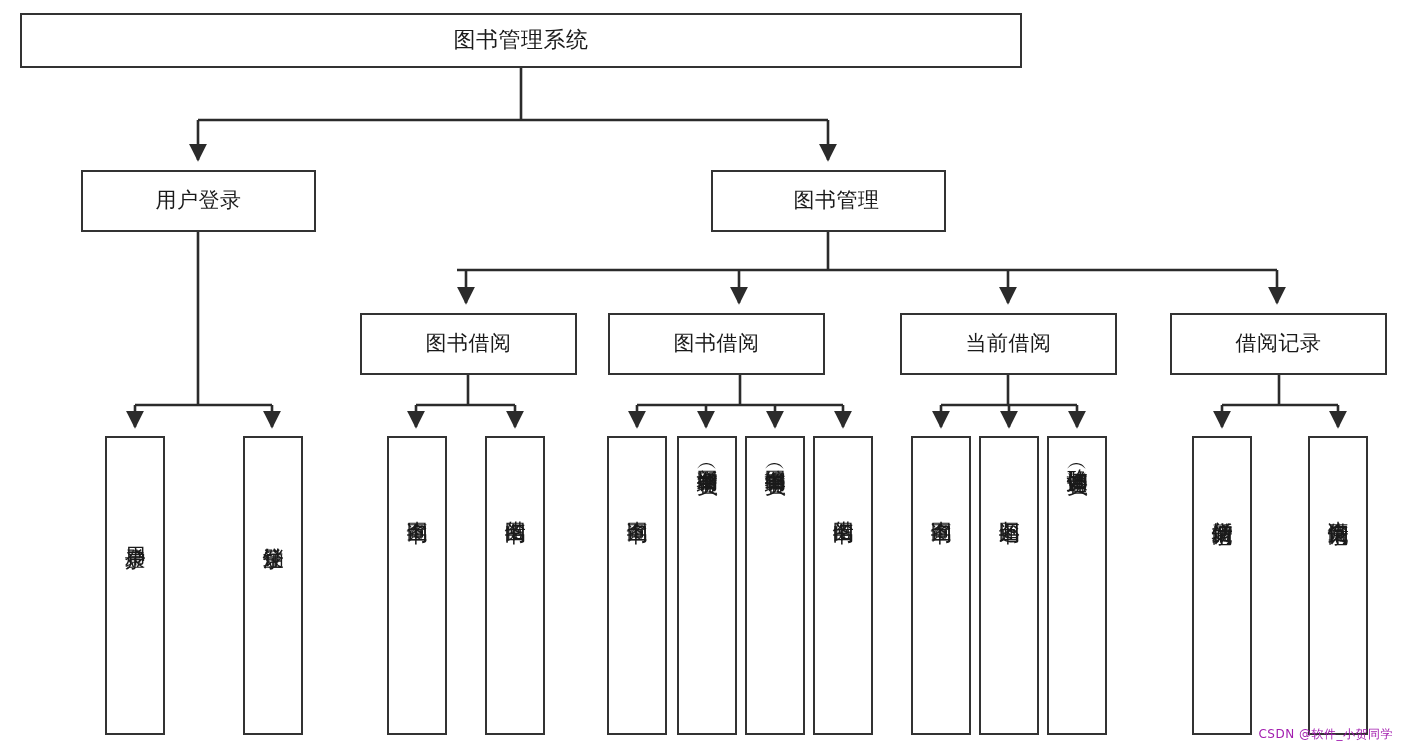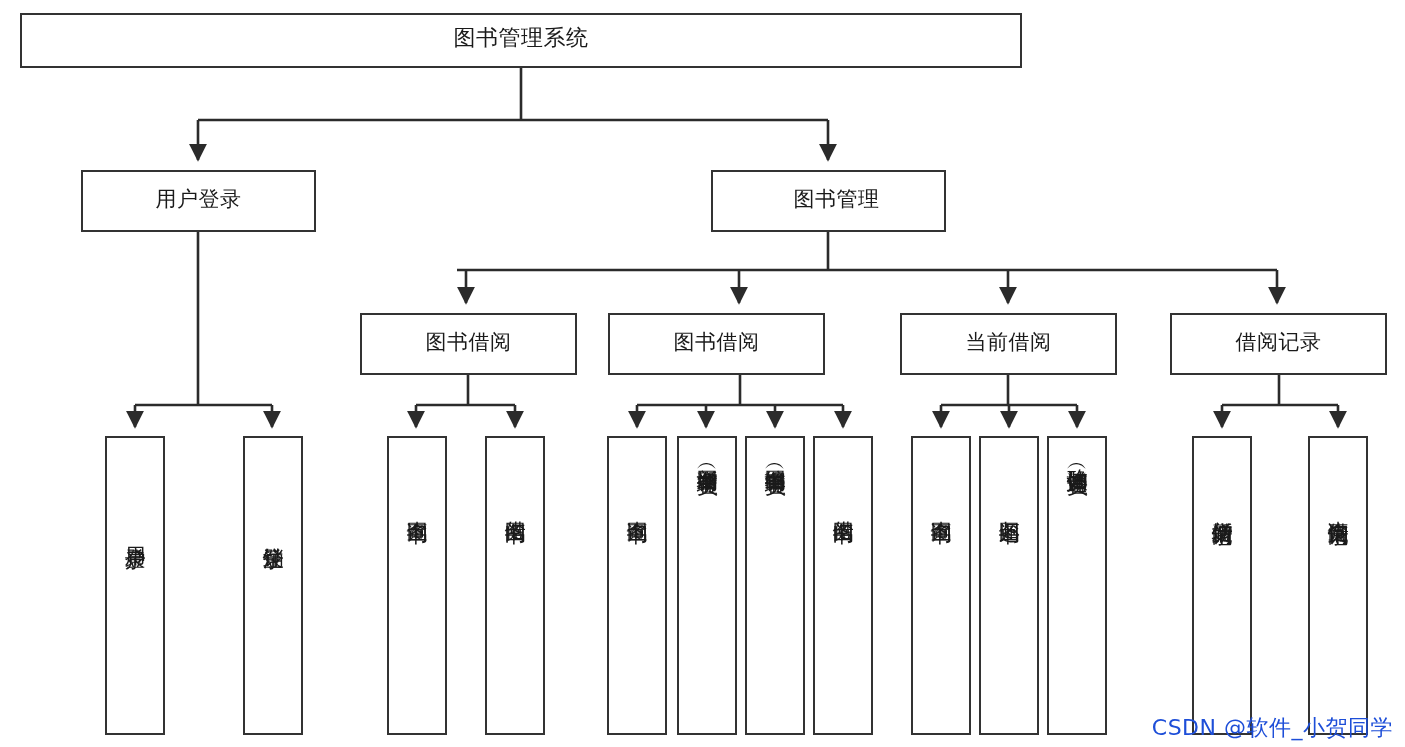--- a/index.html
+++ b/index.html
@@ -39,21 +39,20 @@
   .node-label {
     display: block;
     text-align: center;
     line-height: 1.22;
     letter-spacing: 0.5px;
     white-space: nowrap;
   }
   
   .node.horizontal .node-label {
     font-size: 21px;
-    font-family: Liberation Mono, monospace;
   }
   .node.root .node-label {
     font-size: 22px;
   }
   
   .node.vertical {
     align-items: flex-start;
     padding-top: 14px;
   }
   .node.vertical .node-label {
@@ -66,22 +65,22 @@
   .node.vertical.mid .node-label {
     margin-top: 52px;
   }
   .node.vertical.low .node-label {
     margin-top: 78px;
   }
   #watermark {
     position: absolute;
     right: 12px;
     bottom: 4px;
-    font-size: 22px;
-    color: #1d4ed8;
+    font-size: 12px;
+    color: #a21caf;
     letter-spacing: 0.5px;
     white-space: nowrap;
   }
 </style>
 </head>
 <body>
 
 <div id="diagram-canvas">
 
   <svg id="edge-layer" viewBox="0 0 1405 747" width="1405" height="747" xmlns="http://www.w3.org/2000/svg">

